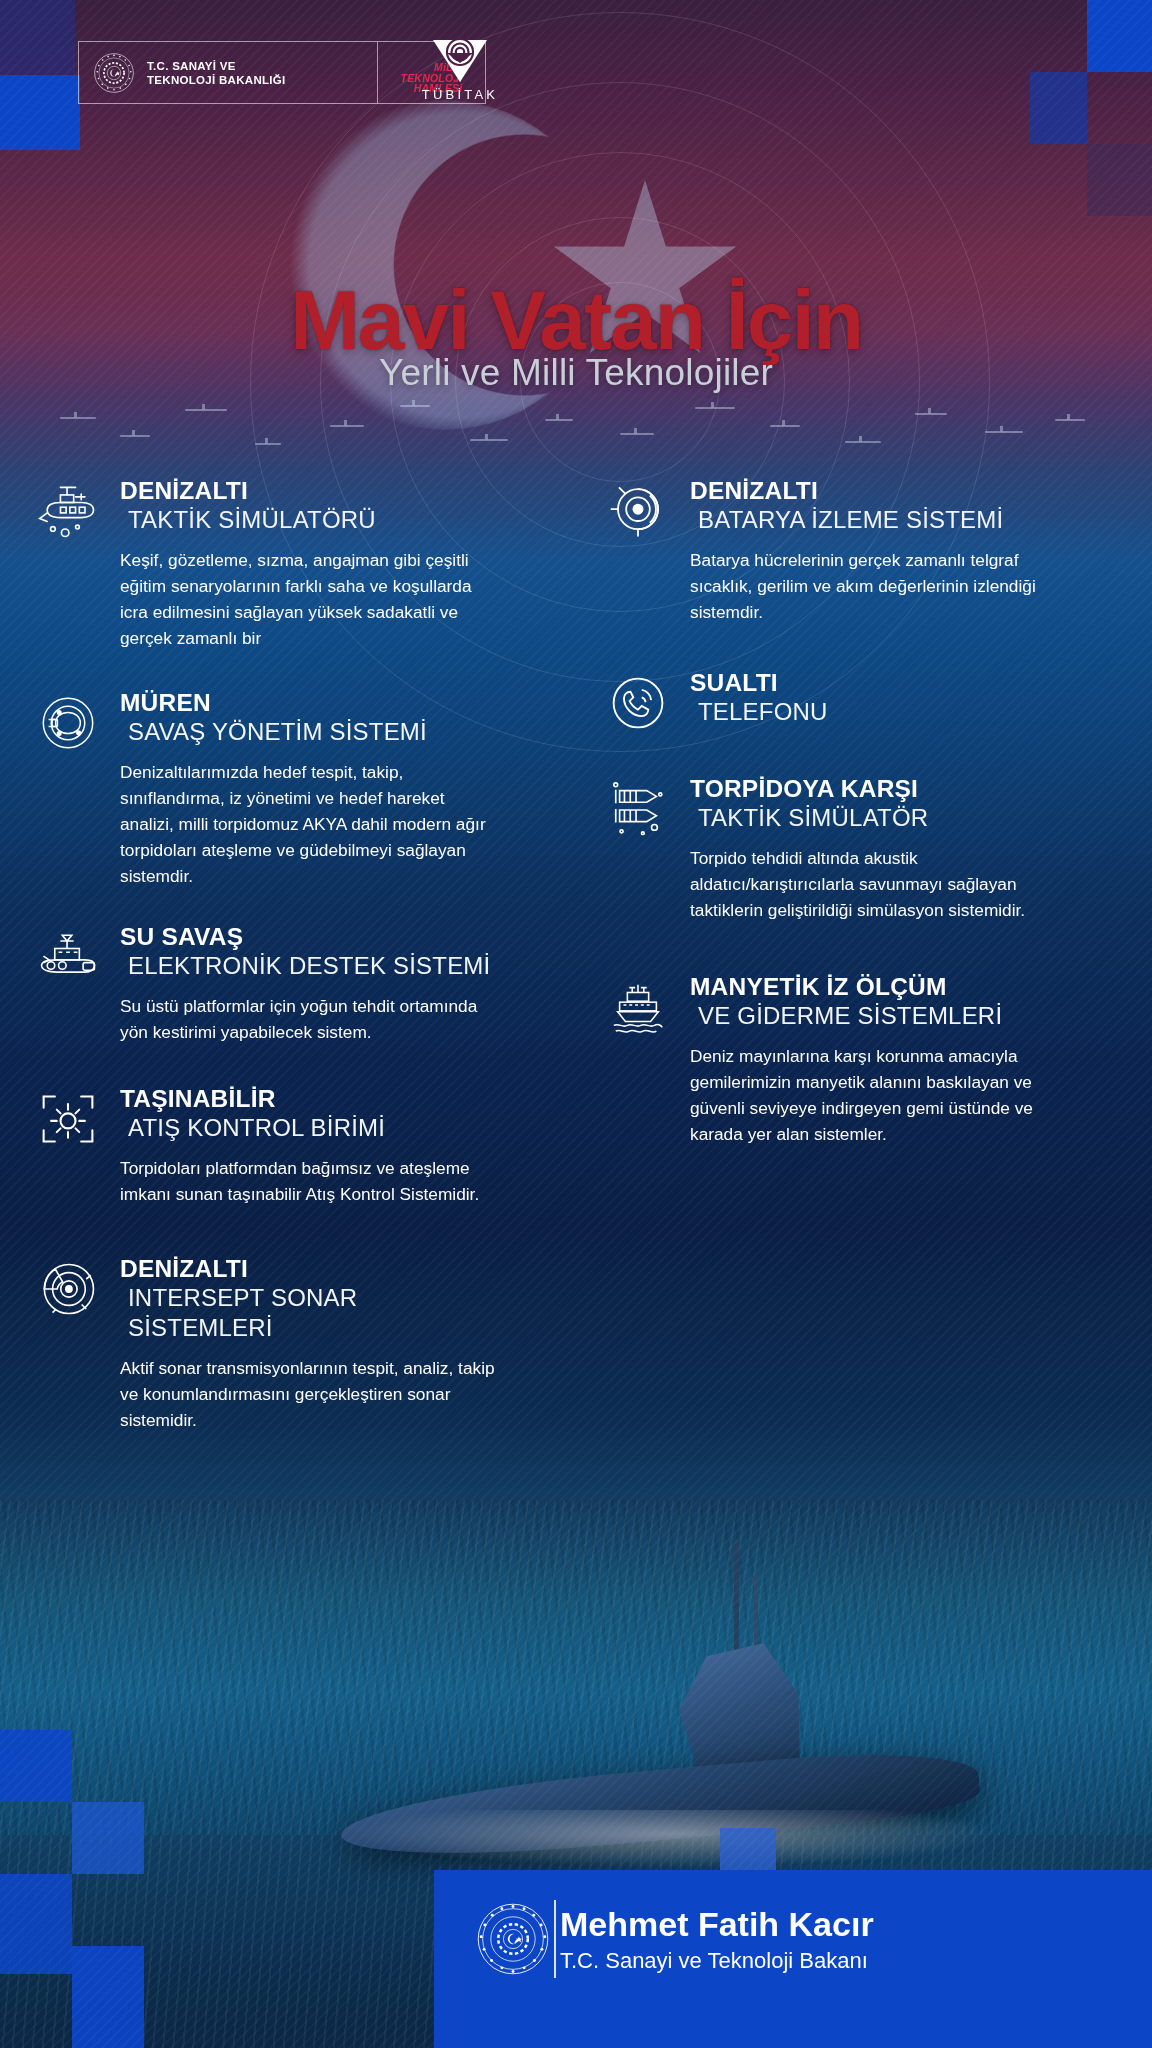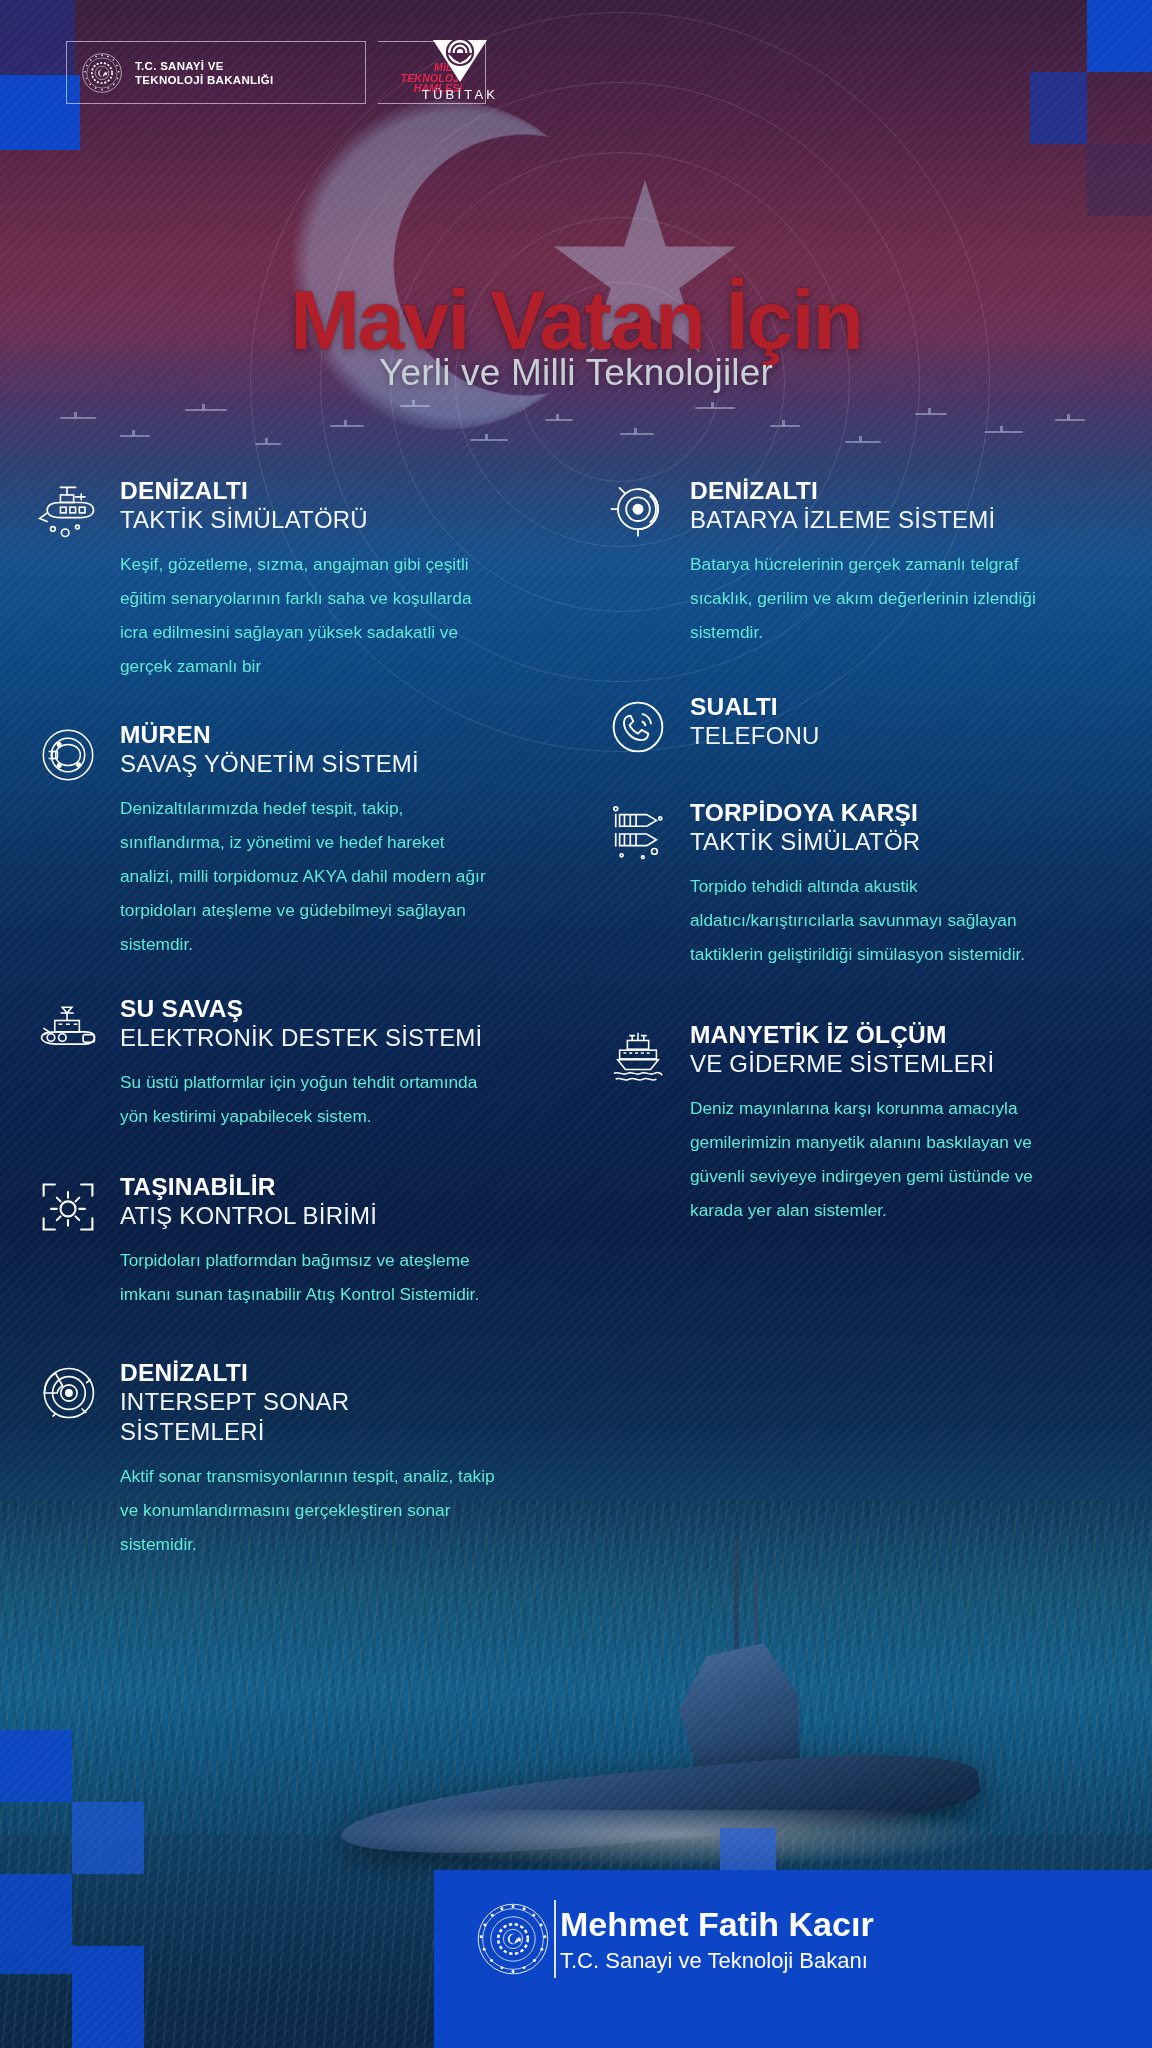--- a/index.html
+++ b/index.html
@@ -60,21 +60,21 @@
      background:linear-gradient(165deg,#44689a 0%,#2a4d78 45%,#16304f 100%);
      clip-path:polygon(16% 100%, 0% 40%, 26% 6%, 74% 0%, 100% 36%, 96% 100%);
      transform:rotate(-4deg);}
   .sub .mast{position:absolute;left:404px;top:60px;width:5px;height:115px;background:#22405f;}
   .sub .mast2{position:absolute;left:424px;top:95px;width:4px;height:80px;background:#2a4a6c;}
   .sub .wake{position:absolute;left:0px;top:330px;width:690px;height:60px;
      background:radial-gradient(ellipse at 50% 40%, rgba(255,255,255,.42), rgba(255,255,255,0) 66%);}
   
   .sq{position:absolute;}
   
-  .hdr-box{position:absolute;left:66px;top:41px;width:300px;height:63px;border:1px solid rgba(255,255,255,.55);
+  .hdr-box{position:absolute;left:78px;top:41px;width:300px;height:63px;border:1px solid rgba(255,255,255,.55);
      display:flex;align-items:center;padding-left:14px;gap:12px;}
   .hdr-box2{position:absolute;left:378px;top:41px;width:108px;height:63px;border:1px solid rgba(255,255,255,.55);border-left:none;
      display:flex;align-items:center;justify-content:center;}
   .seal{width:42px;height:42px;flex:0 0 42px;}
   .min-text{font-weight:bold;font-size:11.5px;line-height:14px;letter-spacing:.3px;}
   .mth{color:#e8254a;font-weight:bold;font-style:italic;line-height:10.5px;text-align:right;}
   .mth .r1{font-size:20px;letter-spacing:-1px;}
   .mth .r2{font-size:10.5px;letter-spacing:.2px;}
   .tubitak{position:absolute;left:405px;top:36px;width:110px;text-align:center;}
   .tub-name{font-size:13px;letter-spacing:3.2px;font-weight:normal;margin-top:3px;}
@@ -87,22 +87,22 @@
      font-size:37px;color:#c9cfd6;font-weight:normal;letter-spacing:.2px;
      text-shadow:0 2px 7px rgba(0,0,0,.35);}
   
   .col{position:absolute;width:470px;}
   .colL{left:28px;top:470px;}
   .colR{left:598px;top:470px;}
   .item{position:relative;padding-left:92px;margin-bottom:26px;}
   .ico{position:absolute;left:6px;top:4px;width:68px;height:60px;}
   .ico svg{width:100%;height:100%;}
   .t1{font-size:24.5px;font-weight:bold;letter-spacing:.2px;line-height:28px;margin-top:7px;}
-  .t2{font-size:24px;font-weight:normal;letter-spacing:.2px;line-height:30px;color:#f2f5f8;}
-  .desc{margin-top:12px;font-size:17.3px;line-height:34px;color:#5eead4;max-width:395px;}
+  .t2{font-size:24px;font-weight:normal;letter-spacing:.2px;line-height:30px;color:#f2f5f8;margin-left:8px;}
+  .desc{margin-top:12px;font-size:17.3px;line-height:26px;color:#ffffff;max-width:395px;}
   
   .footer{position:absolute;left:434px;top:1870px;width:718px;height:178px;background:#0c45c6;}
   .footer-in{position:absolute;left:476px;top:1900px;display:flex;align-items:center;gap:4px;}
   .fseal{width:74px;height:74px;flex:0 0 74px;}
   .fbar{width:2px;height:78px;background:rgba(255,255,255,.85);}
   .fname{font-size:34px;font-weight:bold;letter-spacing:0px;line-height:40px;}
   .frole{font-size:22px;font-weight:normal;margin-top:4px;line-height:26px;}
 </style>
 </head>
 <body>

